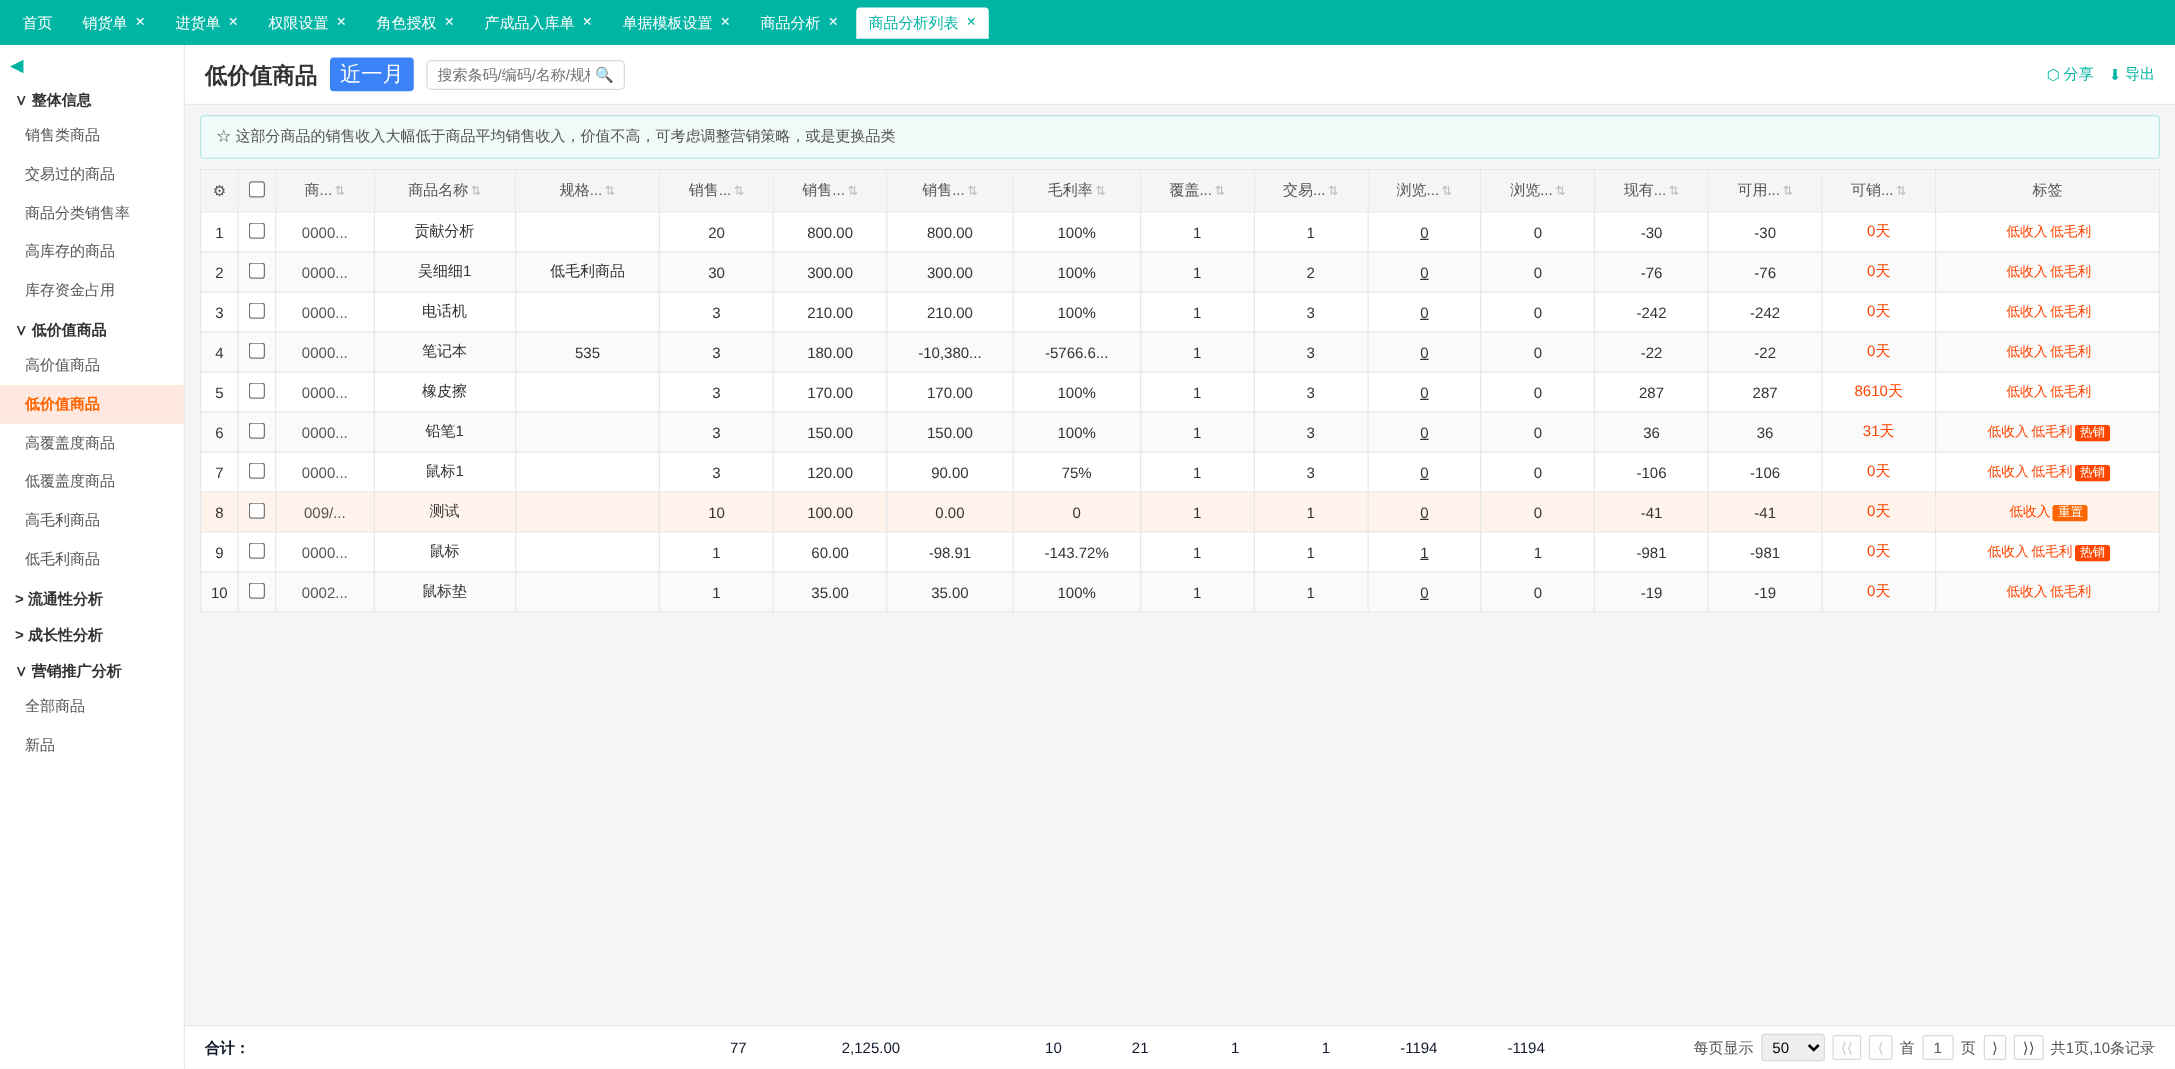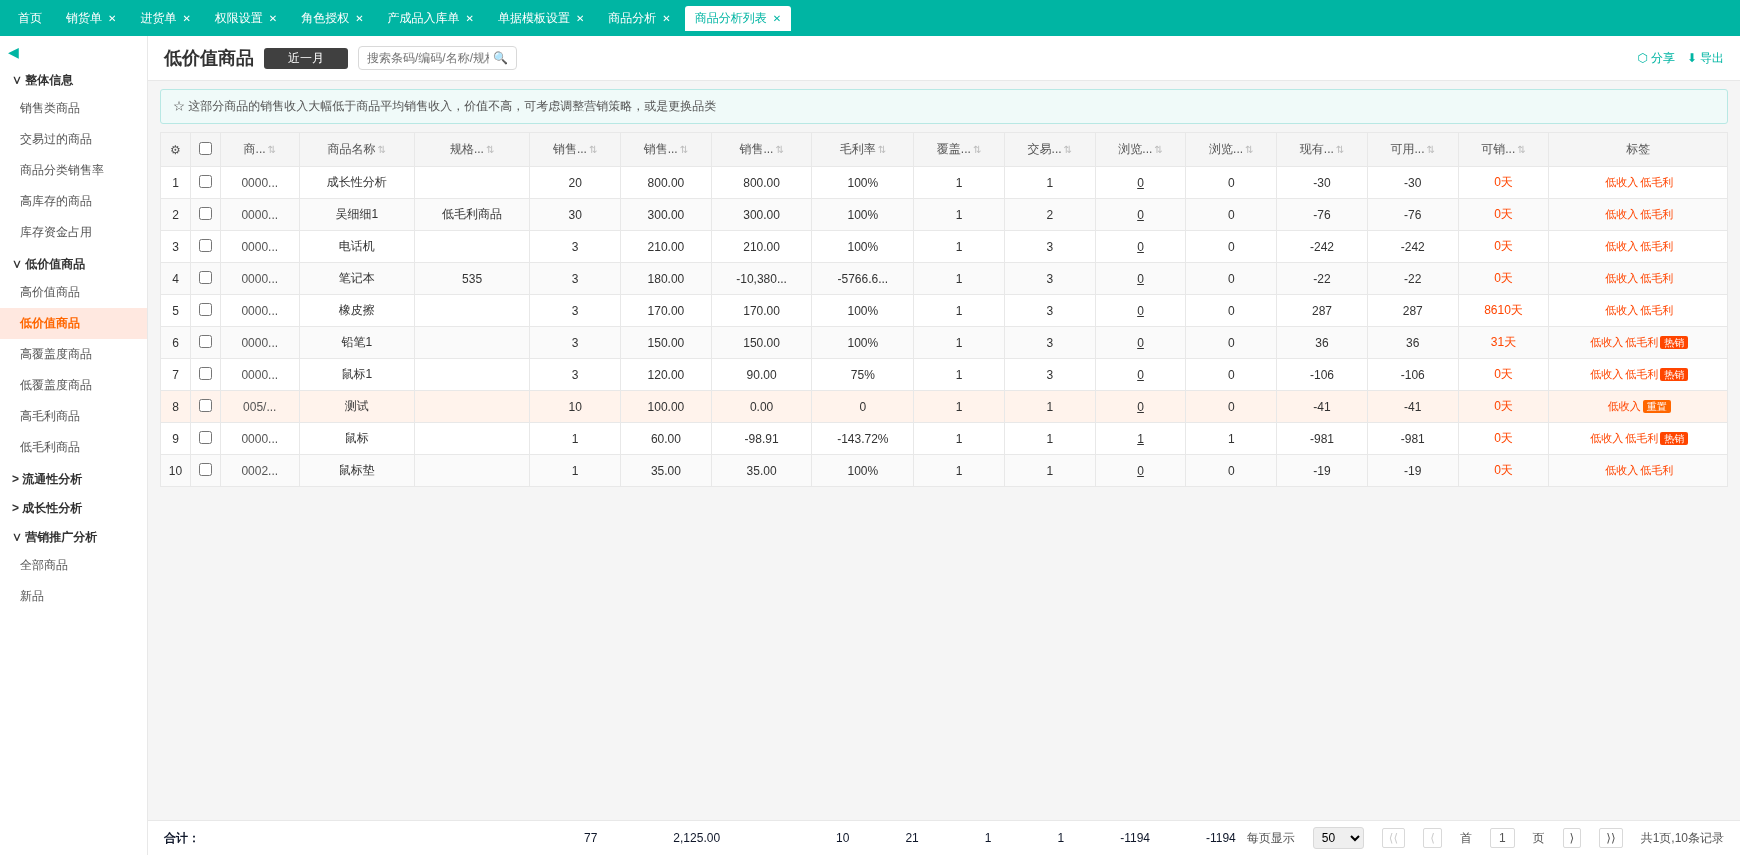--- a/index.html
+++ b/index.html
@@ -79,26 +79,26 @@
       gap: 10px;
       border-bottom: 1px solid #e8e8e8;
       flex-shrink: 0;
     }
     .page-title {
       font-size: 18px;
       font-weight: bold;
       color: #333;
     }
     .tag-btn {
-      background: #404040;
+      background: #3b82f6;
       color: #fff;
       border: none;
       border-radius: 3px;
-      padding: 2px 24px;
-      font-size: 12px;
+      padding: 2px 8px;
+      font-size: 17px;
       cursor: pointer;
     }
     .search-box {
       border: 1px solid #d9d9d9;
       border-radius: 4px;
       padding: 4px 8px;
       width: 159px;
       font-size: 12px;
       color: #999;
       display: flex;
@@ -200,21 +200,21 @@
     .footer-total-label {
       font-weight: bold;
       margin-right: 8px;
     }
 
     
     .pagination {
       margin-left: auto;
       display: flex;
       align-items: center;
-      gap: 18px;
+      gap: 6px;
       font-size: 12px;
       color: #555;
     }
     .page-size-select {
       border: 1px solid #d9d9d9;
       border-radius: 3px;
       padding: 2px 4px;
       font-size: 12px;
     }
     .page-btn {
@@ -365,21 +365,21 @@
             <th>可用...<span class="sort-icon">⇅</span></th>
             <th>可销...<span class="sort-icon">⇅</span></th>
             <th>标签</th>
           </tr>
         </thead>
         <tbody id="table-body">
         <tr>
       <td>1</td>
       <td><input type="checkbox" style=""></td>
       <td style="color:#555;">0000...</td>
-      <td>成长性分析</td>
+      <td>贡献分析</td>
       <td></td>
       <td>20</td>
       <td>800.00</td>
       <td>800.00</td>
       <td>100%</td>
       <td>1</td>
       <td>1</td>
       <td style="text-decoration:underline;cursor:pointer;">0</td>
       <td>0</td>
       <td>-30</td>
@@ -497,21 +497,21 @@
       <td style="text-decoration:underline;cursor:pointer;">0</td>
       <td>0</td>
       <td>-106</td>
       <td>-106</td>
       <td style="color:#ff4500;">0天</td>
       <td><span style="color:#ff4500;font-size:11px;margin-left:2px;">低收入</span><span style="color:#ff4500;font-size:11px;margin-left:2px;">低毛利</span><span style="background:#ff4500;color:#fff;border-radius:2px;padding:1px 4px;font-size:10px;margin-left:2px;">热销</span></td>
     </tr>
             <tr class="highlighted">
       <td>8</td>
       <td><input type="checkbox" style=""></td>
-      <td style="color:#555;">005/...</td>
+      <td style="color:#555;">009/...</td>
       <td>测试</td>
       <td></td>
       <td>10</td>
       <td>100.00</td>
       <td>0.00</td>
       <td>0</td>
       <td>1</td>
       <td>1</td>
       <td style="text-decoration:underline;cursor:pointer;">0</td>
       <td>0</td>

